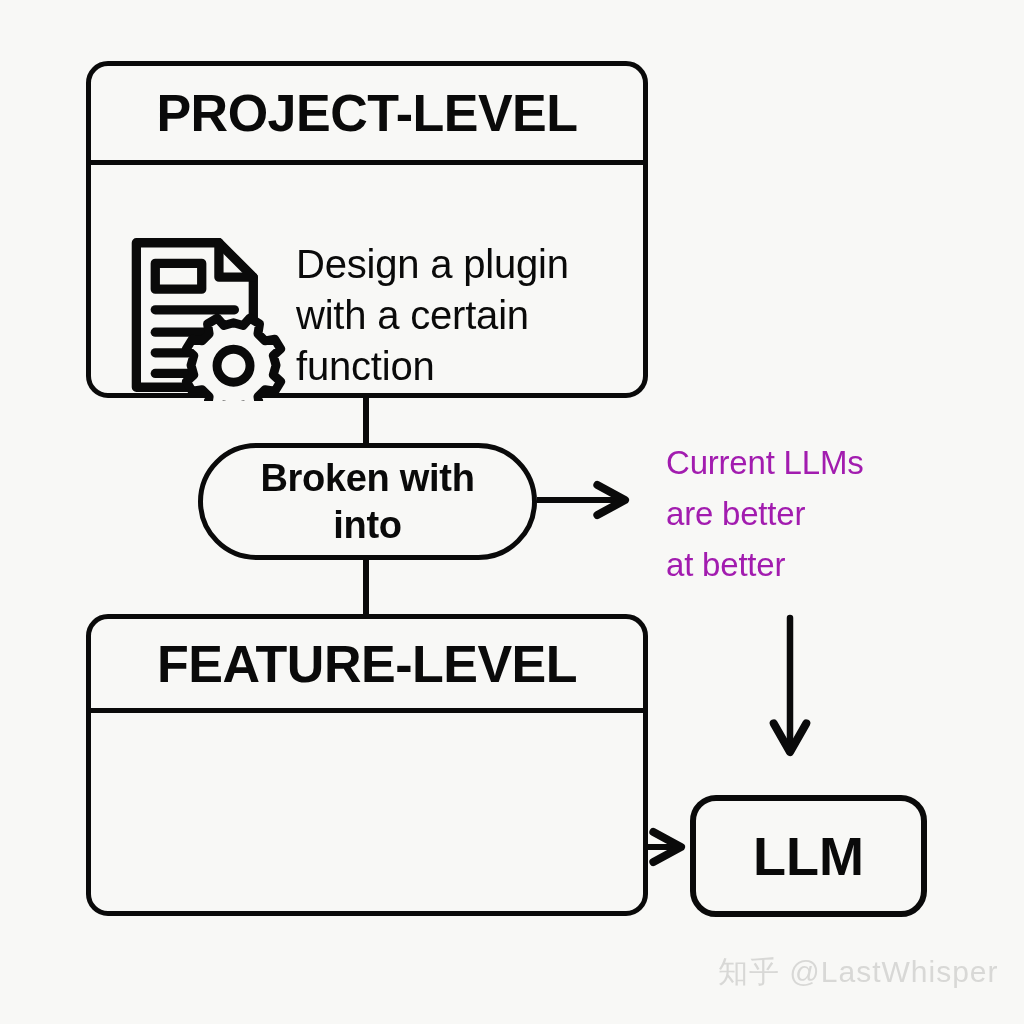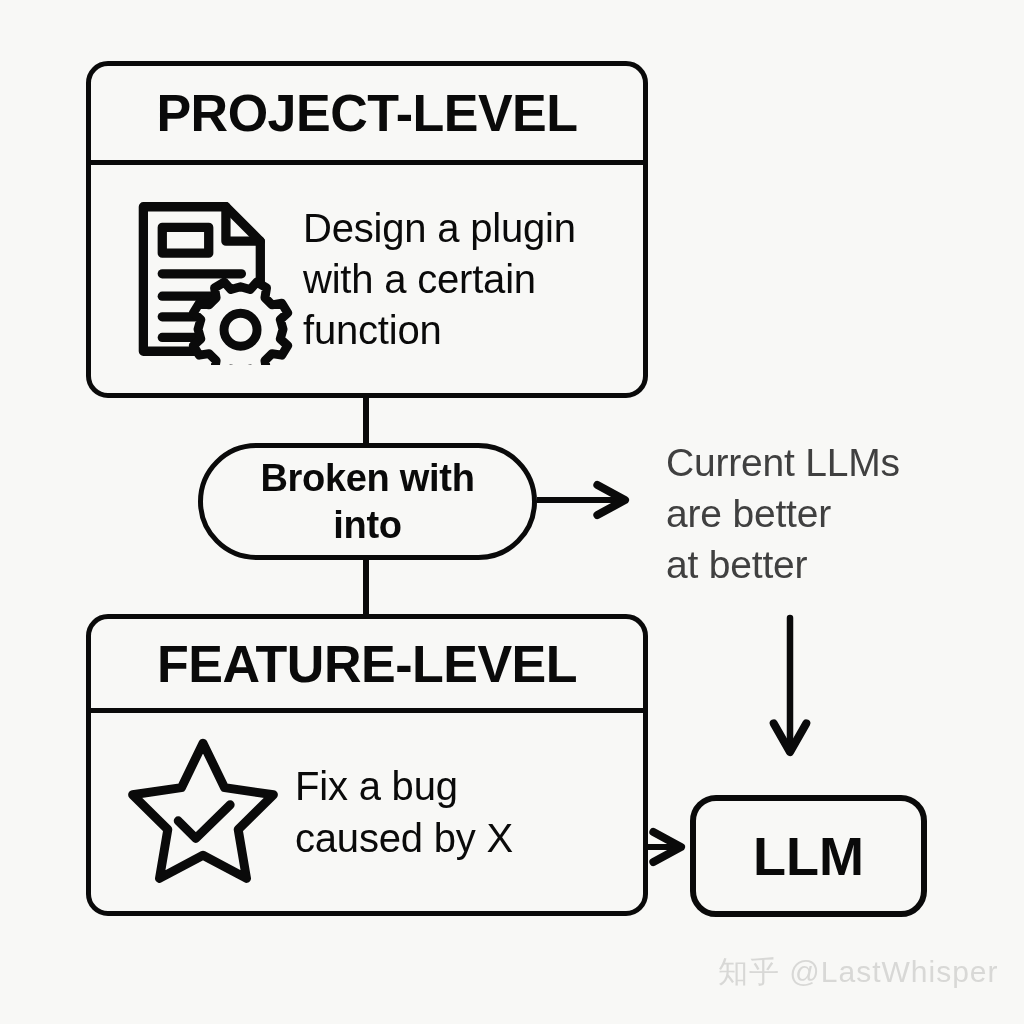--- a/index.html
+++ b/index.html
@@ -66,21 +66,22 @@
   #project-card {
     left: 86px;
     top: 61px;
     width: 562px;
     height: 337px;
   }
   #project-card .card-header { height: 99px; }
   #project-card .card-title { font-size: 52px; }
   #project-card .card-body {
     height: 228px;
-    padding-left: 30px;
+    padding-left: 23px;
+    margin-top: 36px;
   }
   #project-card .card-icon { width: 172px; height: 172px; }
   #project-card .card-text {
     font-size: 40px;
     line-height: 51px;
     margin-left: 10px;
   }
 
   
   #feature-card {
@@ -146,23 +147,23 @@
     font-weight: 700;
     color: #0A0A0A;
     letter-spacing: 0px;
   }
 
   
   #side-note {
     position: absolute;
     left: 666px;
     top: 437px;
-    font-size: 39px;
+    font-size: 33px;
     line-height: 51px;
-    color: #404040;
+    color: #a21caf;
     letter-spacing: -0.2px;
   }
   #side-note div { white-space: nowrap; }
 
   
   #connectors {
     position: absolute;
     left: 0; top: 0;
     width: 1024px;
     height: 1024px;
@@ -223,35 +224,20 @@
     <div class="pill-text">
       <div>Broken with</div>
       <div>into</div>
     </div>
   </div>
 
   <div class="card" id="feature-card">
     <div class="card-header">
       <span class="card-title">FEATURE-LEVEL</span>
     </div>
-    <div class="card-body">
-      <div class="card-icon">
-        <svg viewBox="0 0 100 100" width="160" height="160" aria-hidden="true">
-          <g fill="none" stroke="#0A0A0A" stroke-width="5.6" stroke-linecap="round" stroke-linejoin="round">
-            <path d="M50 7 L63.5 34.8 L94 39.2 L72 60.9 L77.2 91.5 L50 77 L22.8 91.5
-                     L28 60.9 L6 39.2 L36.5 34.8 Z"></path>
-            <path d="M34.5 55.5 L45.5 66.5 L67 45.5"></path>
-          </g>
-        </svg>
-      </div>
-      <div class="card-text">
-        <div>Fix a bug</div>
-        <div>caused by X</div>
-      </div>
-    </div>
   </div>
 
   <div id="side-note">
     <div>Current LLMs</div>
     <div>are better</div>
     <div>at better</div>
   </div>
 
   <div id="llm-box">
     <span class="llm-text">LLM</span>

